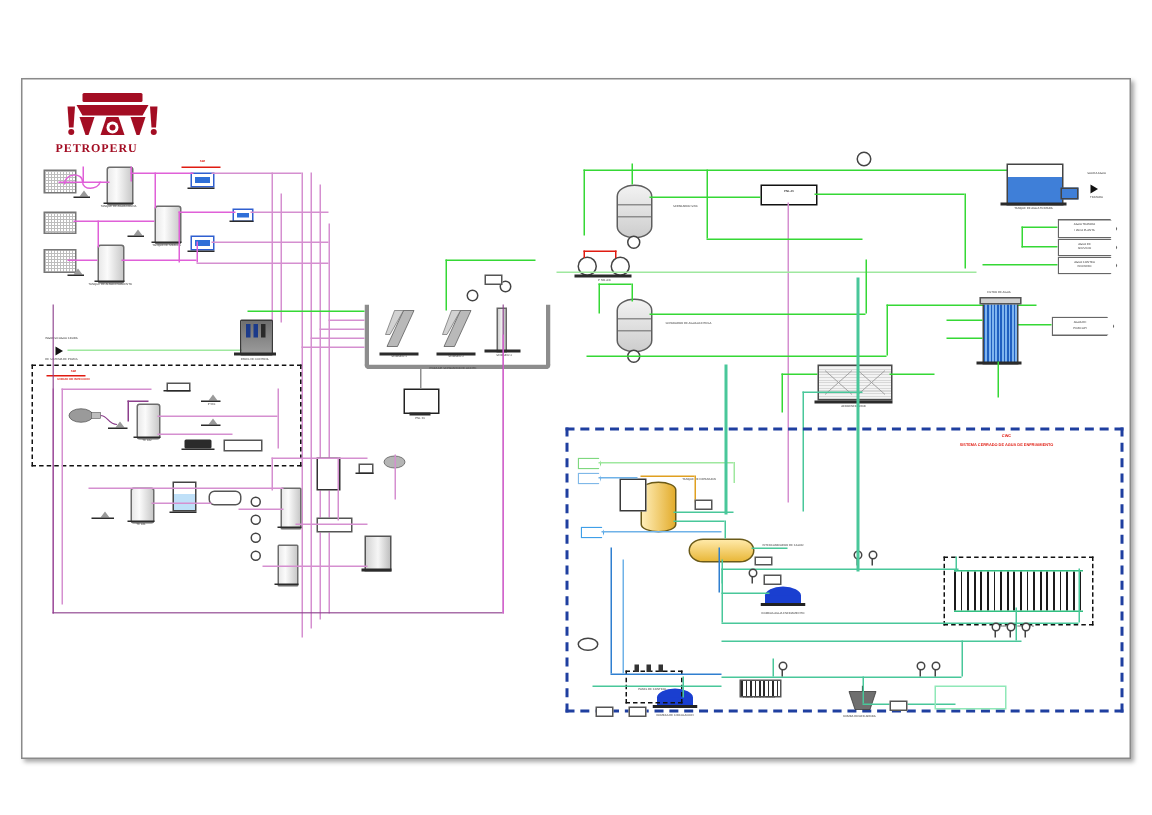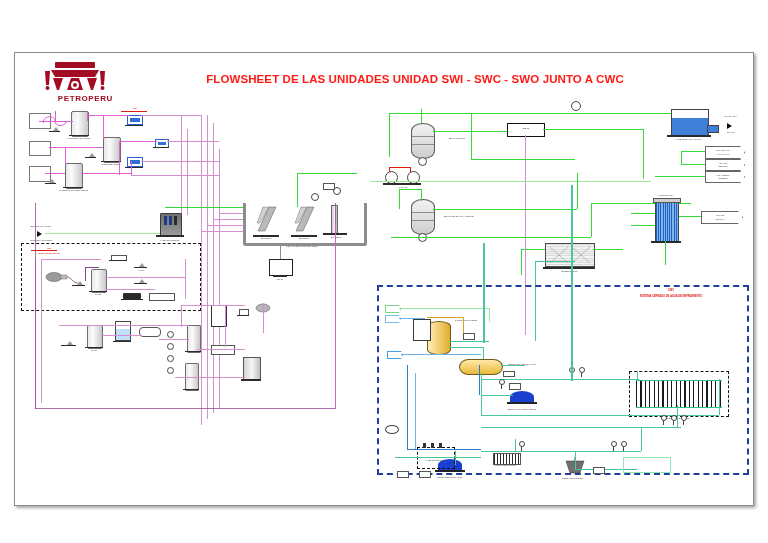--- a/index.html
+++ b/index.html
@@ -21,23 +21,23 @@
 
   
   #title{
     position:absolute;left:120px;top:20px;width:560px;
     text-align:center;color:#ff1a13;font-weight:bold;font-size:11.5px;
     letter-spacing:.1px;white-space:nowrap;
   }
   
   #logo{position:absolute;left:22px;top:8px;width:76px;height:42px;}
   #logo .word{
-    position:absolute;left:0;bottom:0;width:76px;text-align:right;
+    position:absolute;left:0;bottom:0;width:76px;text-align:left;
     font-size:8px;font-weight:bold;color:#a30d23;letter-spacing:.6px;
-    font-family:Liberation Sans, sans-serif;
+    font-family:Liberation Serif, serif;
   }
 
   
   .lbl{
     position:absolute;font-size:1.9px;line-height:2.4px;color:#3a3a3a;
     text-align:center;white-space:nowrap;letter-spacing:0;
     font-family:"Liberation Sans",sans-serif;
   }
   .lbl.red{color:#e01b10;font-weight:bold;}
   .lbl.b{font-weight:bold;}
@@ -143,21 +143,20 @@
         <circle cx="38" cy="24" r="4" fill="#ffffff"></circle>
         <circle cx="38" cy="24" r="2" fill="#a30d23"></circle>
         <path d="M8 10 L13 10 L12 24 L9 24 Z" fill="#a30d23"></path>
         <circle cx="10.5" cy="27" r="2" fill="#a30d23"></circle>
         <path d="M63 10 L68 10 L67 24 L64 24 Z" fill="#a30d23"></path>
         <circle cx="65.5" cy="27" r="2" fill="#a30d23"></circle>
       </svg>
       <div class="word">PETROPERU</div>
     </div>
 
-    <div id="title">FLOWSHEET DE LAS UNIDADES UNIDAD SWI - SWC - SWO JUNTO A CWC</div>
 
     <div class="grid" style="left:14px;top:60px;width:20px;height:14px;"></div>
     <div class="grid" style="left:14px;top:88px;width:20px;height:13px;"></div>
     <div class="grid" style="left:14px;top:113px;width:20px;height:14px;"></div>
 
     <svg class="abs" style="left:24px;top:58px;width:34px;height:20px;">
       <path d="M4 12 C4 4,16 4,16 10 C16 16,26 16,28 10" stroke="#e060d8" stroke-width="1" fill="none"></path>
     </svg>
 
     <div class="tank" style="left:56px;top:58px;width:16px;height:24px;"></div>

